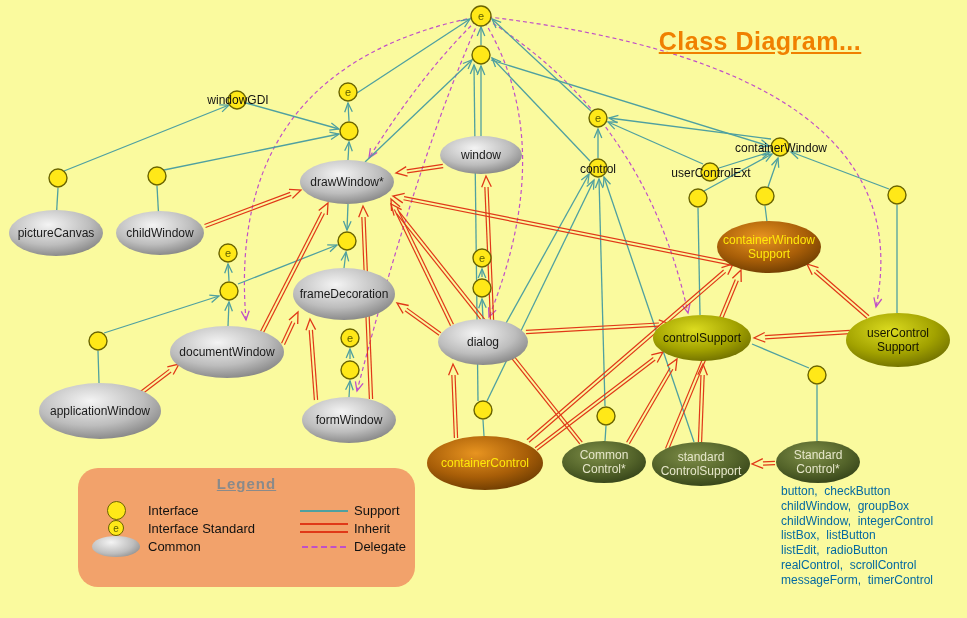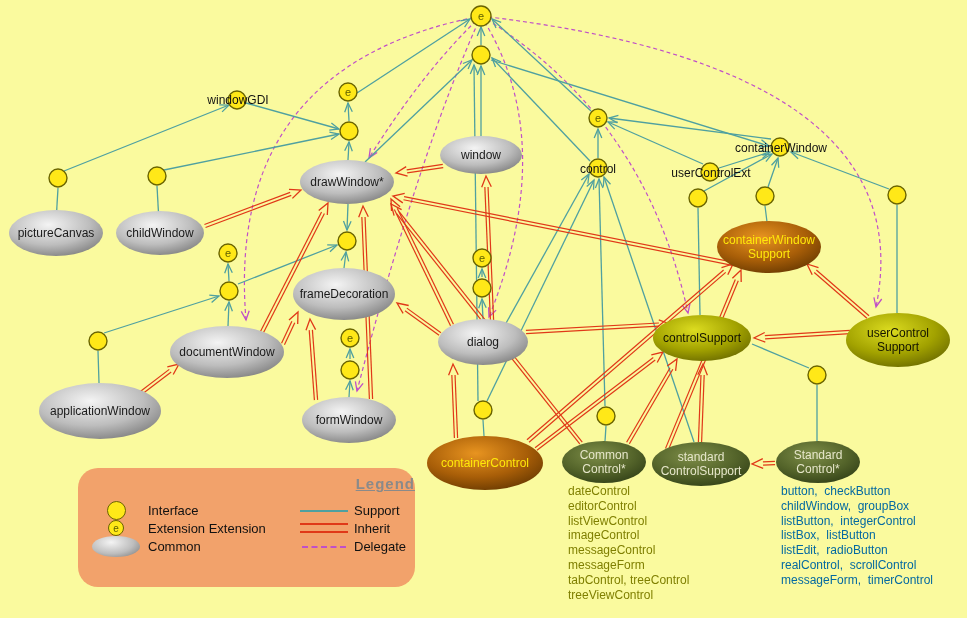--- a/index.html
+++ b/index.html
@@ -503,40 +503,40 @@
         <circle cx="817" cy="375" r="9" fill="#FFE818" stroke="#6A6400" stroke-width="1.4"></circle>
       </g>
       <g>
         <circle cx="606" cy="416" r="9" fill="#FFE818" stroke="#6A6400" stroke-width="1.4"></circle>
       </g>
       <g>
         <circle cx="483" cy="410" r="9" fill="#FFE818" stroke="#6A6400" stroke-width="1.4"></circle>
       </g>
     </svg>
 
-
-  <div class="list list-left" id="list-left" style="color: rgb(127, 127, 0);"><div>dateControl</div><div>editorControl</div><div>listViewControl</div><div>imageControl</div><div>messageControl</div><div>messageForm</div><div>tabControl, treeControl</div><div>treeViewControl</div></div>
-  <div class="list list-right" id="list-right" style="color: #0369a1;"><div>button,  checkButton</div><div>childWindow,  groupBox</div><div>listButton,  integerControl</div><div>listBox,  listButton</div><div>listEdit,  radioButton</div><div>realControl,  scrollControl</div><div>messageForm,  timerControl</div></div>
+  <div class="title" style="color: rgb(240, 128, 0);">Class Diagram...</div>
+
+  <div class="list list-right" id="list-right" style="color: #0369a1;"><div>button,  checkButton</div><div>childWindow,  groupBox</div><div>childWindow,  integerControl</div><div>listBox,  listButton</div><div>listEdit,  radioButton</div><div>realControl,  scrollControl</div><div>messageForm,  timerControl</div></div>
 
   <div class="legend" style="background: rgb(242, 162, 107);">
-    <div class="legend-title" style="color: rgb(138, 138, 138); text-align: right;">Legend</div>
+    <div class="legend-title" style="color: rgb(138, 138, 138);">Legend</div>
     <div class="legend-grid">
       <span class="sym">
           <span class="circ"></span>
         </span>
       <span>Interface</span>
       <span class="sym">
           <span class="ln-support"></span>
         </span>
       <span>Support</span>
 
       <span class="sym">
           <span class="ecirc">e</span>
         </span>
-      <span>Extension Extension</span>
+      <span>Interface Standard</span>
       <span class="sym">
           <span class="ln-inherit"></span>
         </span>
       <span>Inherit</span>
 
       <span class="sym">
           <span class="cls-ellipse"></span>
         </span>
       <span>Common</span>
       <span class="sym">

